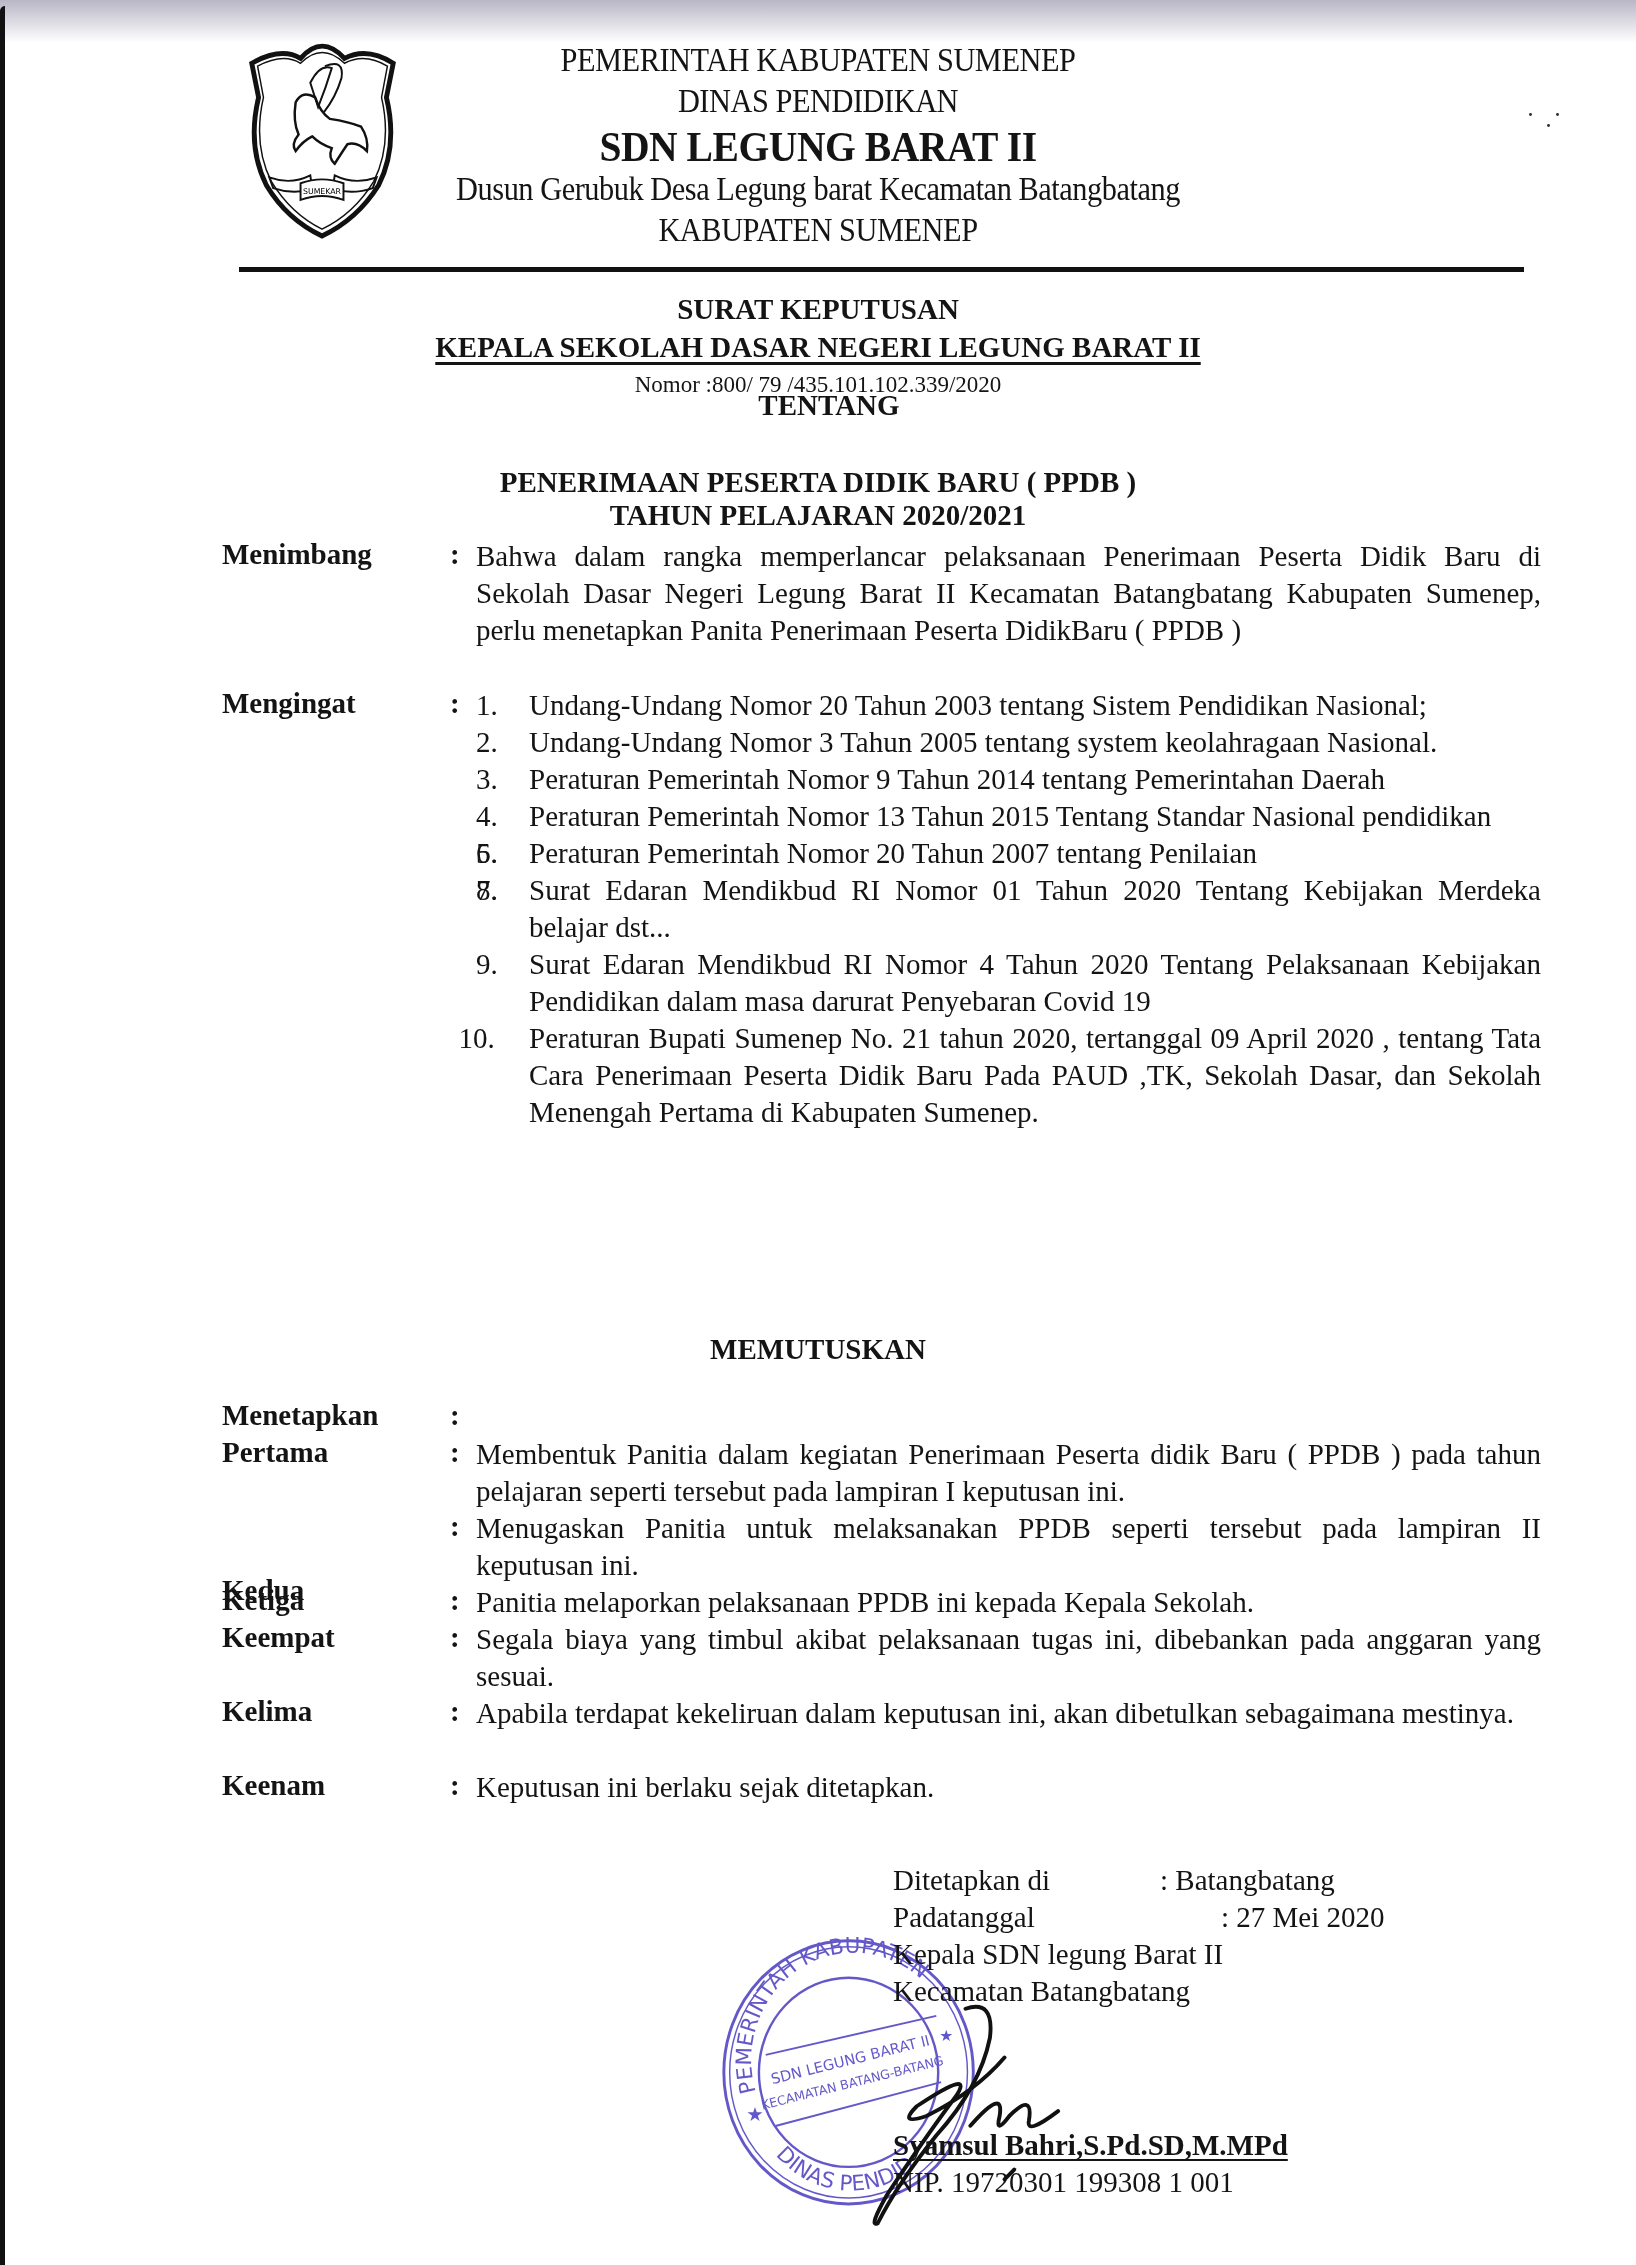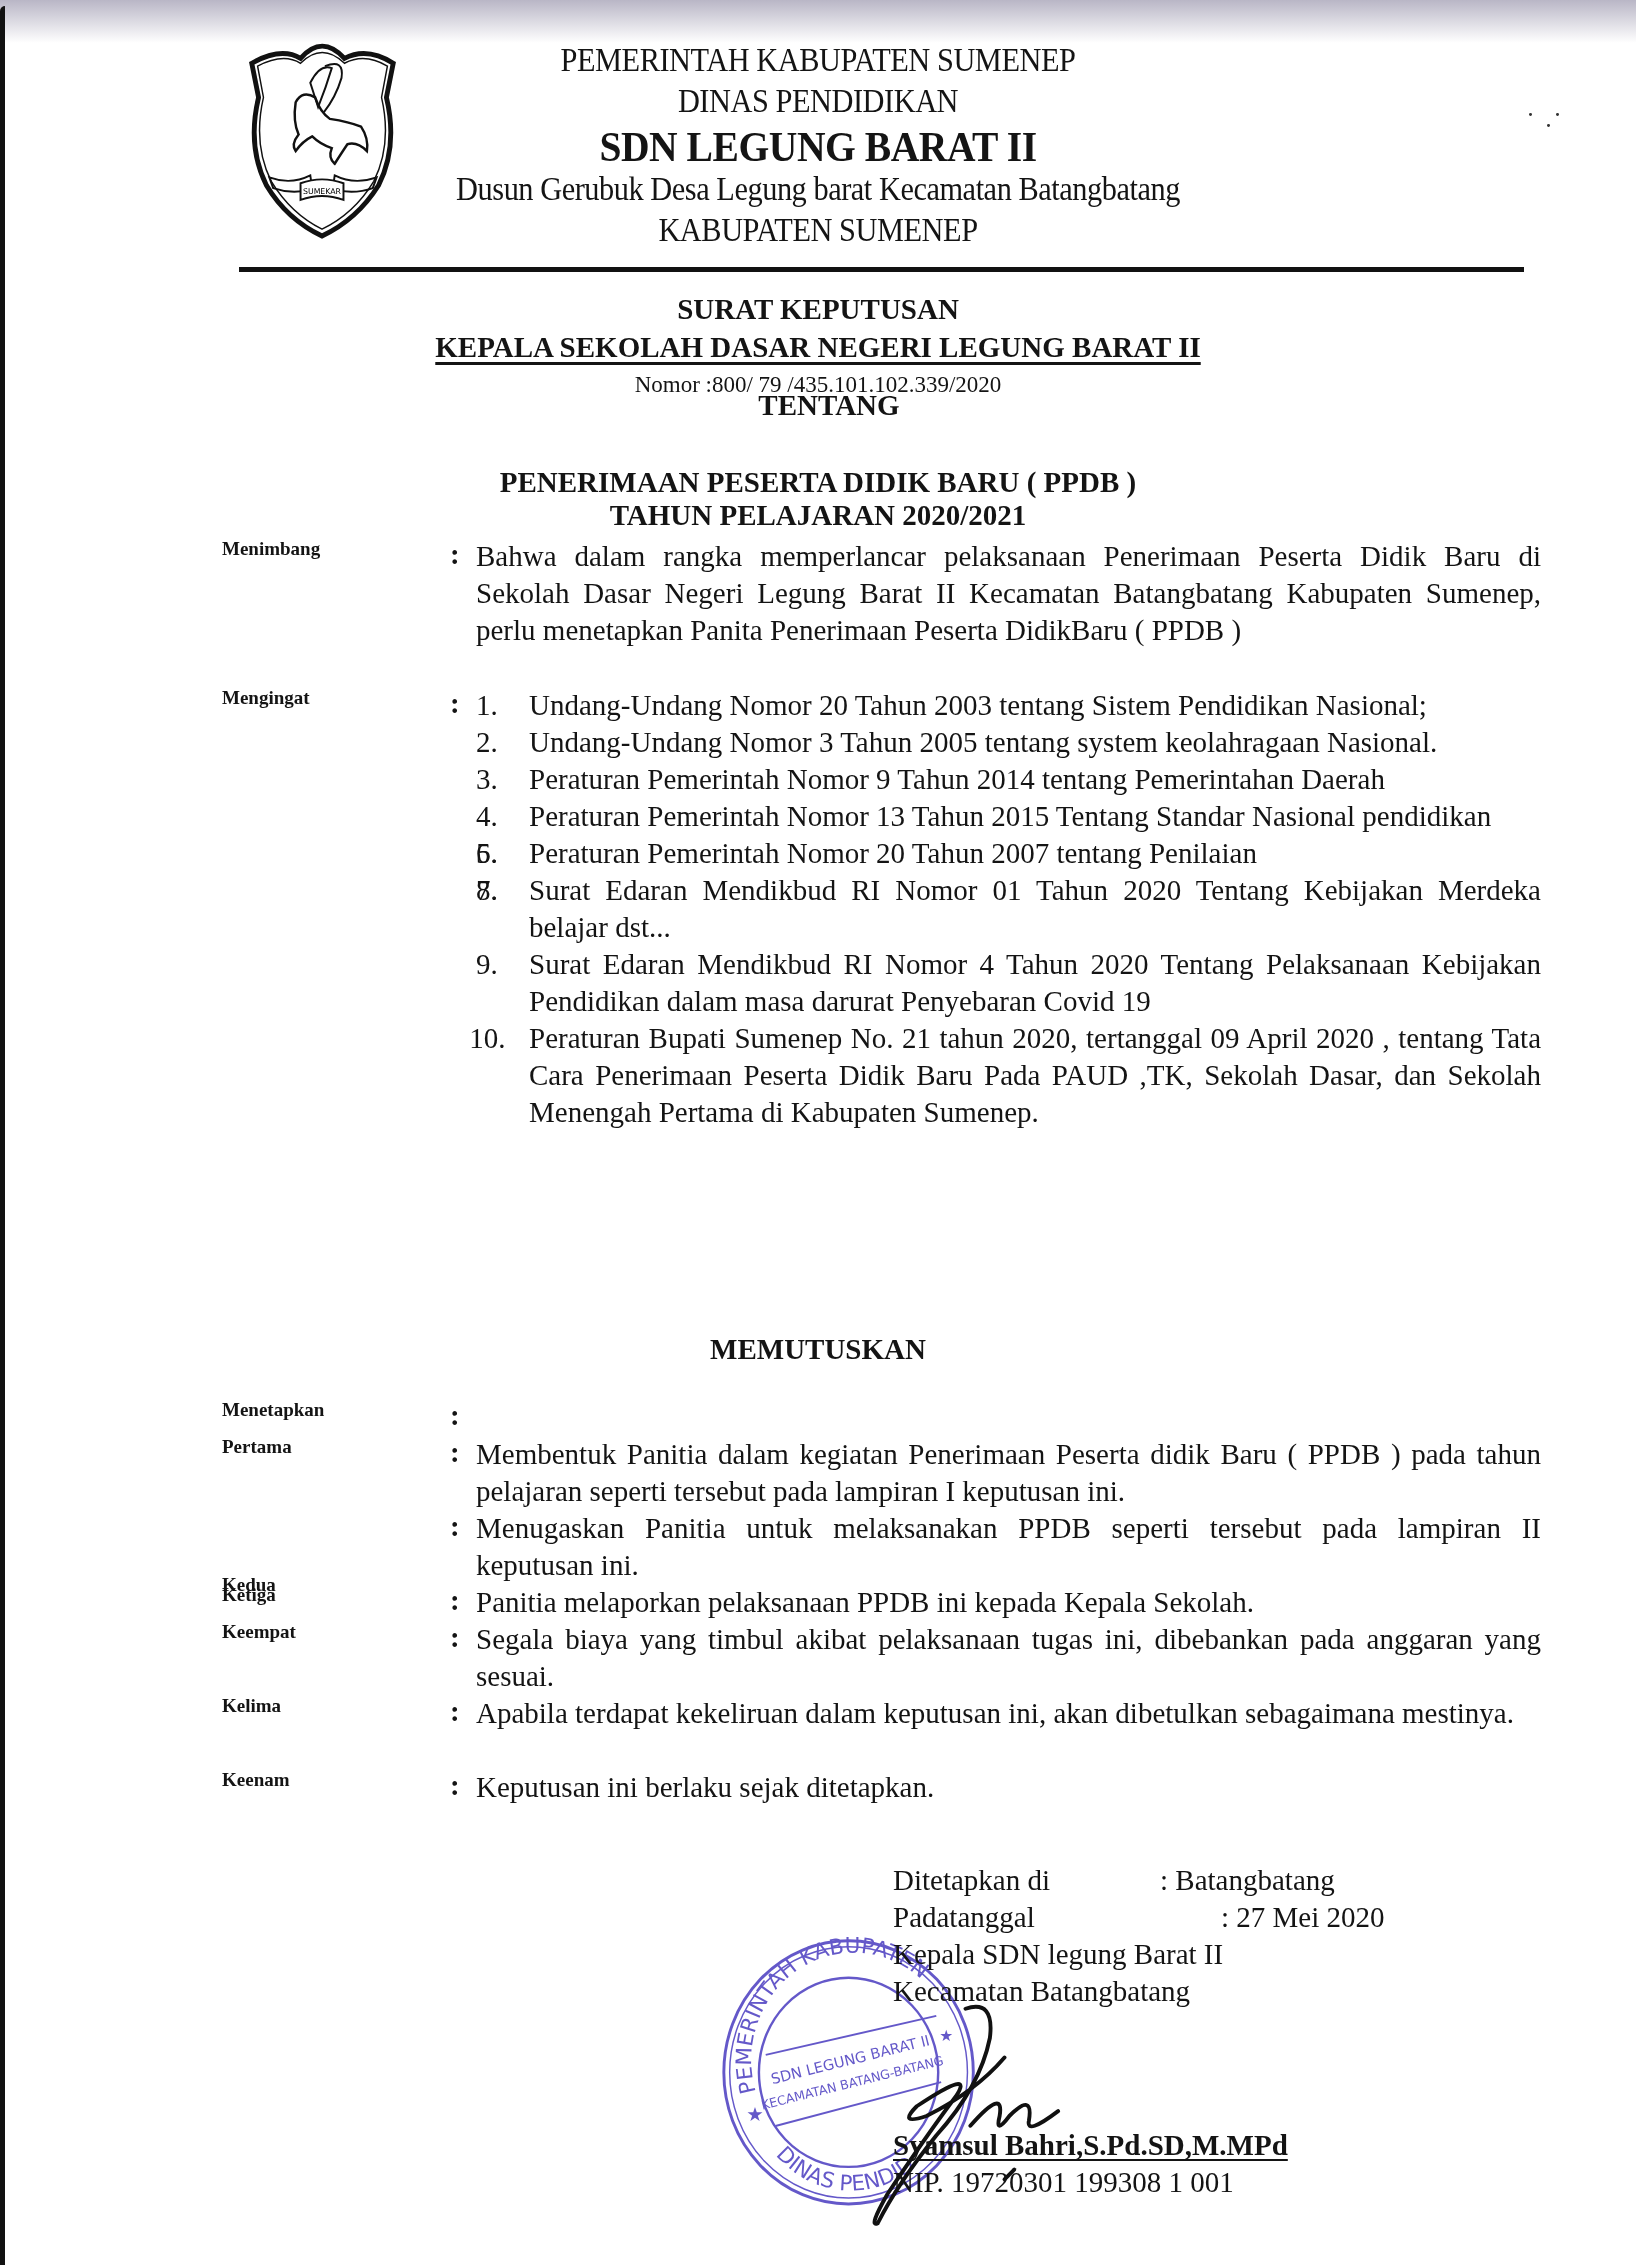--- a/index.html
+++ b/index.html
@@ -17,27 +17,27 @@
     position: absolute; left: 0; top: 5.9px; width: 4.9px; height: 2260px;
     background: #111; border-top-left-radius: 7.8px;
   }
   .center { position: absolute; left: 0; width: 1636px; text-align: center; white-space: nowrap; }
   .hdr { font-size: 33px; letter-spacing: -0.5px; transform: scaleX(0.92); }
   .hdr-big { font-size: 43px; font-weight: bold; letter-spacing: -0.5px; transform: scaleX(0.92); }
   .rule { position: absolute; left: 239px; top: 267px; width: 1285px; height: 4.9px; background: #111; }
   .title { font-size: 29px; font-weight: bold; }
   .title-u { text-decoration: underline; text-decoration-thickness: 2.9px; text-underline-offset: 4.9px; }
   .plain { font-size: 23px; }
-  .label { position: absolute; left: 222px; font-size: 19px; font-weight: bold; white-space: nowrap; }
+  .label { position: absolute; left: 222px; font-size: 29px; font-weight: bold; white-space: nowrap; }
   .colon { position: absolute; left: 450px; font-size: 29px; font-weight: bold; }
   .para { position: absolute; left: 476px; width: 1065px; font-size: 29px; line-height: 37px; text-align: justify; }
   .list { position: absolute; left: 476px; width: 1065px; margin: 0; padding: 0; list-style: none; font-size: 29px; line-height: 37px; }
   .list li { position: relative; padding-left: 53px; text-align: justify; }
   .list li .num { position: absolute; left: 0; top: 0; width: 47px; text-align: left; }
-  .list li.two .num { left: -17.6px; text-align: right; }
+  .list li.two .num { left: -17.6px; }
   .sig { position: absolute; font-size: 29px; white-space: nowrap; }
   .sig-name { font-weight: bold; text-decoration: underline; text-decoration-thickness: 2px; text-underline-offset: 3.9px; }
   .stamp { position: absolute; left: 717px; top: 1926px; width: 268px; height: 283px; opacity: 0.85; }
   .logo { position: absolute; left: 242px; top: 29px; width: 161px; height: 210px; }
   .signature { position: absolute; left: 858px; top: 1999px; width: 254px; height: 234px; }
   .speck { position: absolute; width: 2.9px; height: 2.9px; border-radius: 50%; background: #333; }
 </style>
 </head>
 <body>
 

